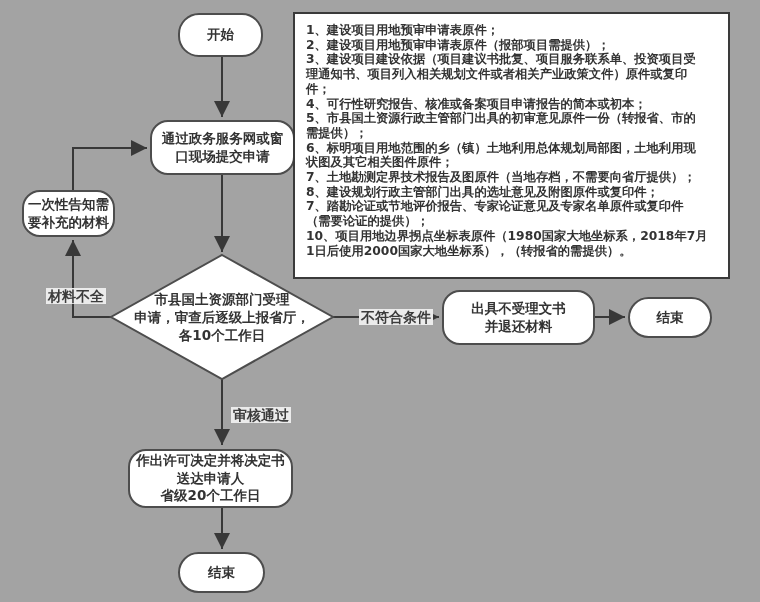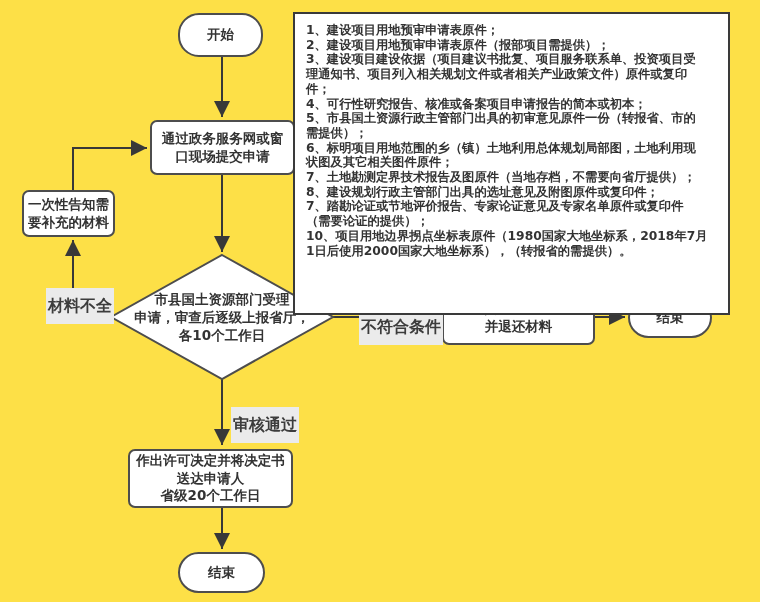--- a/index.html
+++ b/index.html
@@ -1,41 +1,41 @@
 <!DOCTYPE html>
 <html><head>
 <meta charset="utf-8">
 <style>
   html,body { margin:0; padding:0; background:#ffffff; }
   #canvas {
-    position:relative; width:760px; height:602px; background:#fde047;
+    position:relative; width:760px; height:602px; background:#a3a3a3;
     font-family:"DejaVu Sans","Liberation Sans",sans-serif;
     color:#333333; overflow:hidden;
   }
   #wires { position:absolute; left:0; top:0; width:760px; height:602px; }
   .node {
     position:absolute; box-sizing:border-box; background:#ffffff;
     border:2px solid #4d4d4d; color:#333333;
     display:flex; align-items:center; justify-content:center;
     text-align:center; font-weight:bold; font-size:13.5px; line-height:1.32;
     white-space:pre-line;
   }
   .terminal { border-radius:21px; }
-  .process  { border-radius:7px; }
+  .process  { border-radius:18px; }
   .diamond-text {
     position:absolute; text-align:center; font-weight:bold; font-size:13.5px;
     line-height:18px; white-space:pre-line; color:#333333;
   }
   .edge-label {
     position:absolute; background:#ebebeb; color:#3c3c3c;
-    font-size:16px; font-weight:bold; line-height:16px; padding:10px 2px;
+    font-size:14px; font-weight:bold; line-height:16px; padding:0 2px;
     white-space:nowrap;
   }
   .materials {
-    position:absolute; left:293px; top:12px; width:437px; height:303px;
+    position:absolute; left:293px; top:12px; width:437px; height:267px;
     box-sizing:border-box; border:2px solid #3a3a3a; background:#ffffff;
     padding:9px 20px 4px 11px; font-size:12.3px; font-weight:bold;
     line-height:14.7px; color:#333333; overflow:hidden;
   }
   .materials .item { margin:0; }
 </style>
 </head>
 <body>
 
 <div id="canvas">

